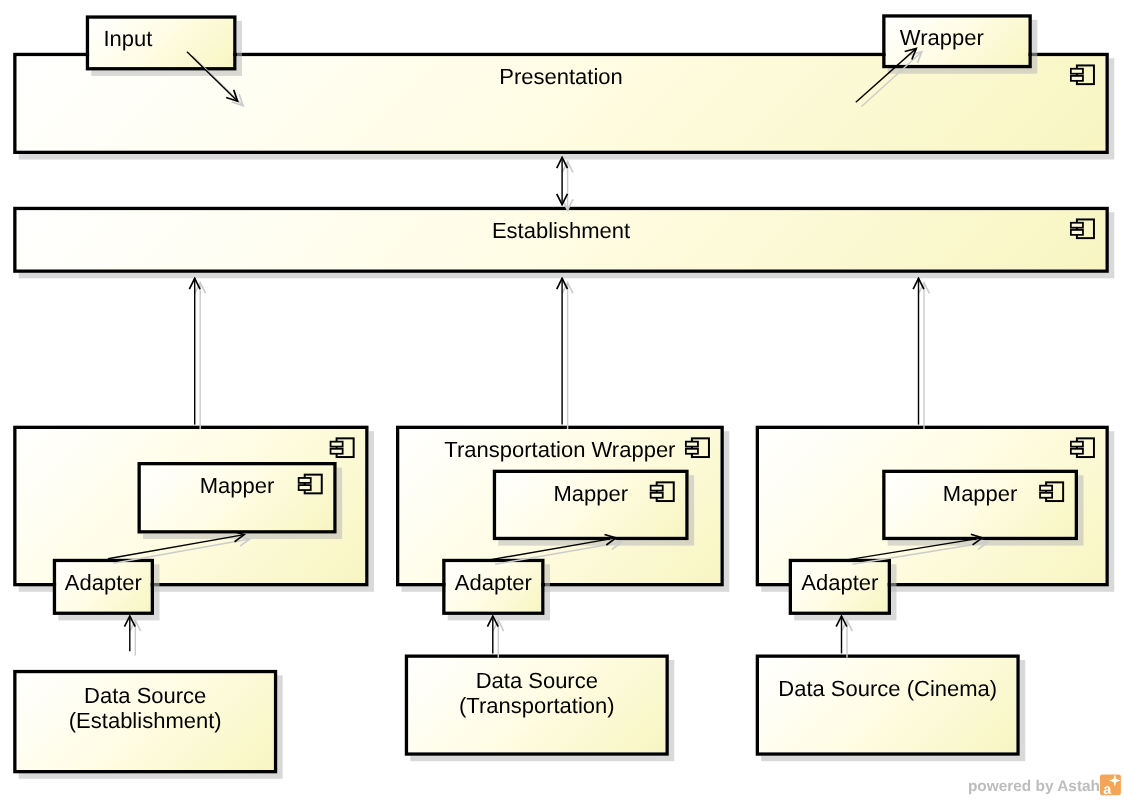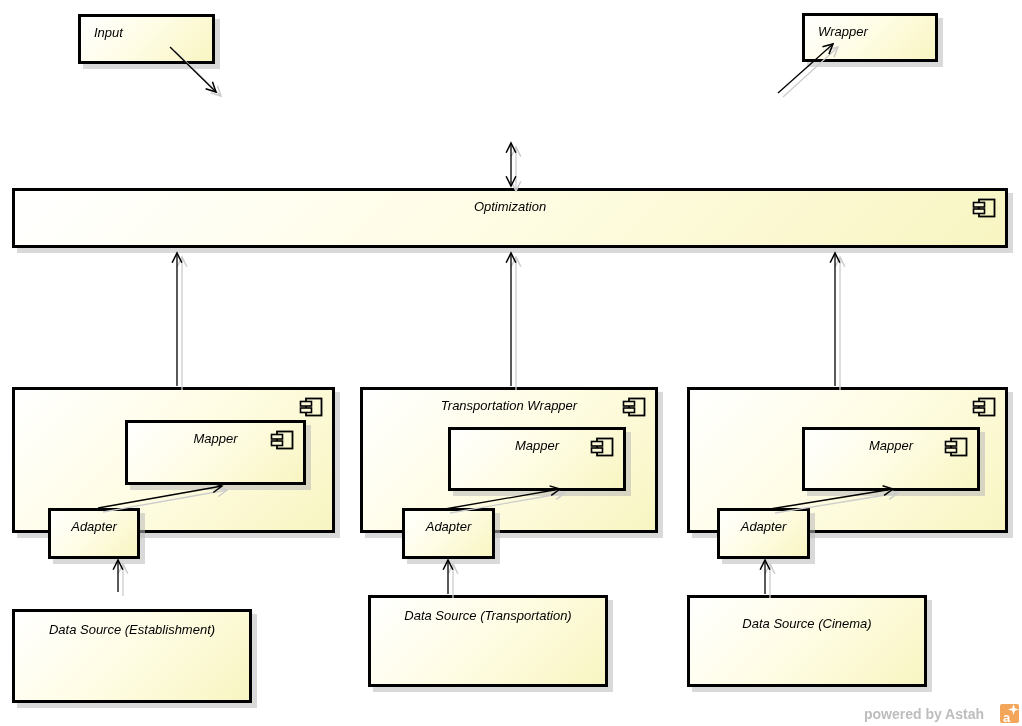--- a/index.html
+++ b/index.html
@@ -4,49 +4,58 @@
 <style>
   html,body{margin:0;padding:0;background:#ffffff;}
   #stage{
     position:relative;width:1022px;height:726px;background:#ffffff;overflow:hidden;
     font-family:"Liberation Sans","DejaVu Sans",sans-serif;color:#000;
   }
   .node{
     position:absolute;box-sizing:border-box;border:3px solid #000;
     background:linear-gradient(135deg,#ffffff 0%,#fffde6 45%,#f8f5c2 100%);
     box-shadow:5px 5px 0 rgba(185,185,185,0.55);
-    font-size:13px;
-    font-style:italic;
+    font-size:20px;
   }
   .lbl-center{display:block;text-align:center;padding-top:8px;}
   .lbl-left{display:block;text-align:left;padding:8px 0 0 13px;}
   .cicon{position:absolute;top:7px;right:9px;line-height:0;}
   #edges{position:absolute;left:0;top:0;z-index:40;pointer-events:none;}
   .watermark{
-    position:absolute;right:3px;bottom:3px;z-index:60;display:flex;align-items:center;gap:16px;
+    position:absolute;right:3px;bottom:3px;z-index:60;display:flex;align-items:center;gap:0;
     font-size:14px;font-weight:bold;color:#bdbdbd;
   }
   .astah-logo{
     position:relative;width:19px;height:19px;background:#f3a65a;border-radius:2px;display:inline-block;
   }
   .astah-logo .a{
     position:absolute;left:3px;bottom:-1px;color:#ffffff;font-size:13px;font-weight:bold;line-height:13px;
   }
   .astah-logo svg{position:absolute;right:0;top:0;}
   
   .z1{z-index:1}.z2{z-index:5}.z3{z-index:10}.z4{z-index:15}
 </style>
 </head>
 <body>
 
 <div id="stage">
 
+  <div class="node z1" style="left:12px;top:48px;width:996px;height:92px;">
+    <span class="lbl-center">Presentation</span>
+    <span class="cicon">
+      <svg width="24" height="20" viewBox="0 0 24 20">
+          <rect x="7" y="1.5" width="15.5" height="17" fill="none" stroke="#000" stroke-width="1.8"></rect>
+          <rect x="1.5" y="4.5" width="11" height="4.5" fill="#fcfadb" stroke="#000" stroke-width="1.6"></rect>
+          <rect x="1.5" y="11" width="11" height="4.5" fill="#fcfadb" stroke="#000" stroke-width="1.6"></rect>
+        </svg>
+    </span>
+  </div>
 
   <div class="node z1" style="left:12px;top:188px;width:996px;height:60px;">
-    <span class="lbl-center">Optimization</span>
+    <span class="lbl-center">Establishment</span>
     <span class="cicon">
       <svg width="24" height="20" viewBox="0 0 24 20">
           <rect x="7" y="1.5" width="15.5" height="17" fill="none" stroke="#000" stroke-width="1.8"></rect>
           <rect x="1.5" y="4.5" width="11" height="4.5" fill="#fcfadb" stroke="#000" stroke-width="1.6"></rect>
           <rect x="1.5" y="11" width="11" height="4.5" fill="#fcfadb" stroke="#000" stroke-width="1.6"></rect>
         </svg>
     </span>
   </div>
 
   <div class="node z2" style="left:78px;top:14px;width:137px;height:50px;">

